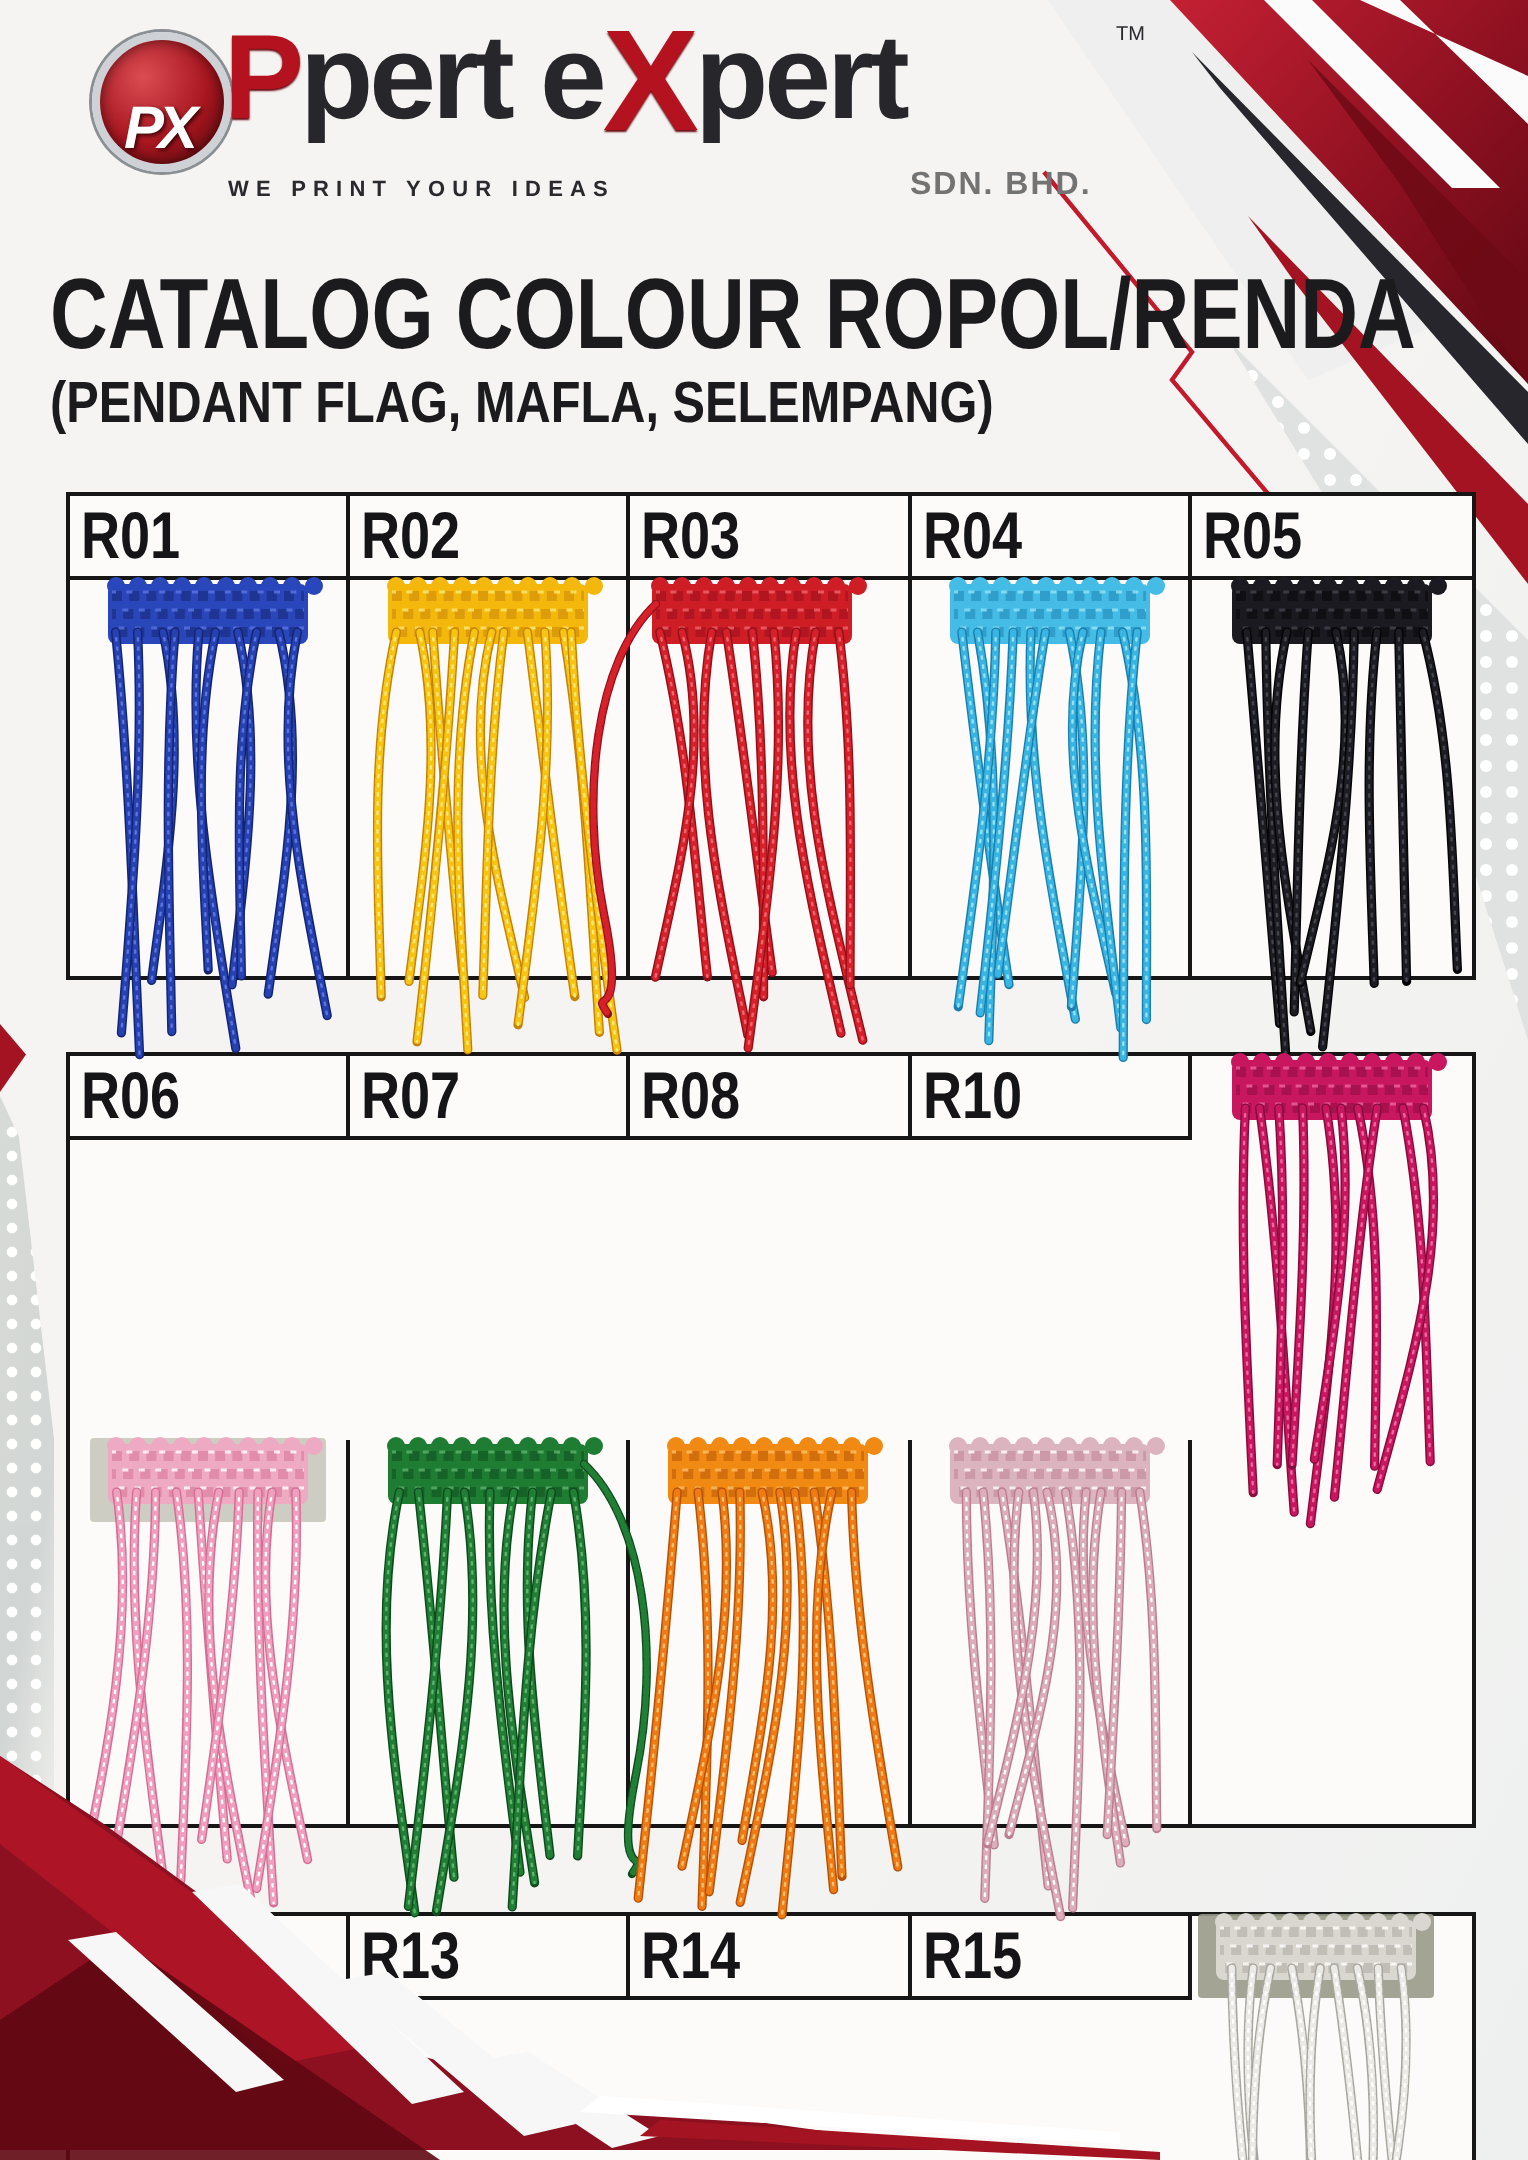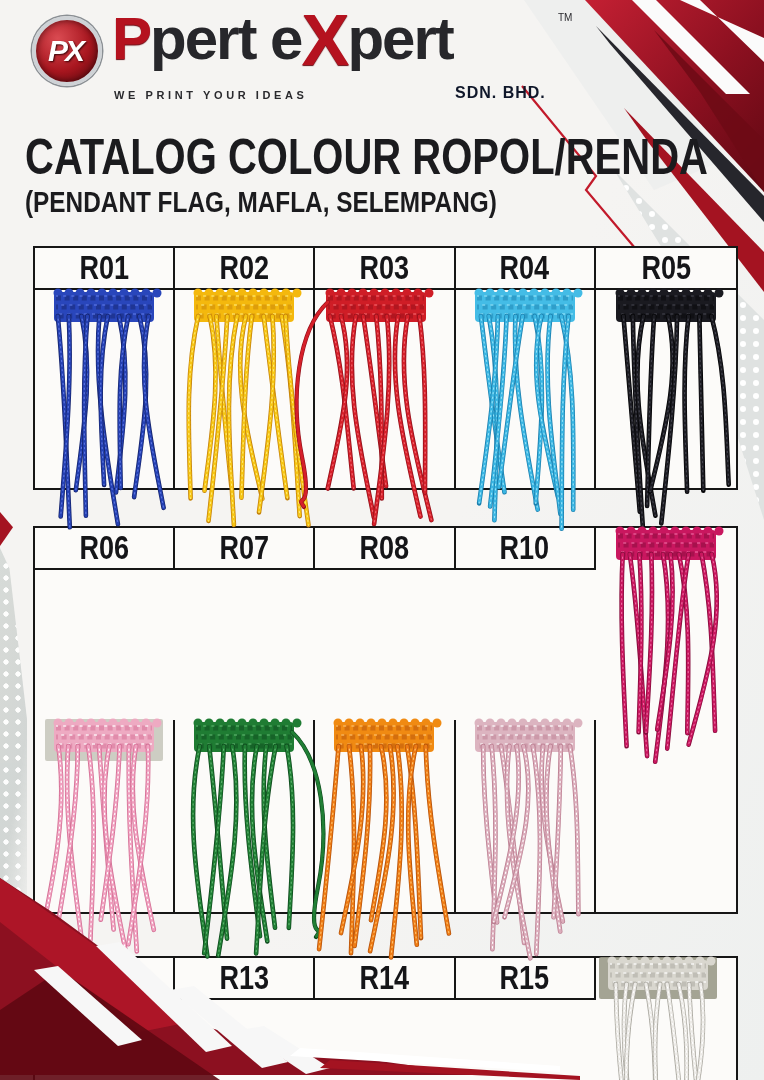--- a/index.html
+++ b/index.html
@@ -23,40 +23,40 @@
     opacity:.85;
   }
   .left-notch{
     position:absolute;left:0;top:512px;width:13px;height:34px;z-index:0;
     clip-path:polygon(0 0,100% 45%,0 100%);
   }
 
   
   .brand{position:absolute;left:30px;top:10px;width:560px;height:100px;z-index:2;}
   .badge{
-    position:absolute;left:2px;top:6px;width:62px;height:62px;border-radius:50%;
+    position:absolute;left:16px;top:6px;width:62px;height:62px;border-radius:50%;
     background:radial-gradient(circle at 35% 30%,#da4b52,#a8161f 55%,#5c090f 95%);
     border:4px solid #ced2d6;
     box-shadow:0 0 0 1.5px #8a8f94,inset 0 0 7px rgba(0,0,0,.55);
-    display:flex;align-items:center;justify-content:center;
+    display:flex;align-items:flex-end;justify-content:center;
   }
   .badge span{
     color:#fff;font-weight:bold;font-style:italic;font-size:30px;letter-spacing:-3px;
     text-shadow:1px 1px 2px #3a0306;transform:translateX(-2px);
   }
   .wordmark{
     position:absolute;left:82px;top:-6px;white-space:nowrap;
     font-weight:bold;font-size:60px;letter-spacing:-2px;color:#27272b;
   }
   .wordmark .seg{display:inline-block;}
   .wordmark .accent{color:#b5121f;text-shadow:0 1px 1px #6b0a12;}
   .wordmark .bigx{font-size:1.2em;line-height:.8;vertical-align:-6px;}
   .tm{position:absolute;left:528px;top:2px;font-size:10px;font-weight:normal;color:#2a2a2e;}
   .tagline{position:absolute;left:84px;top:79px;font-size:11px;font-weight:bold;letter-spacing:3.6px;color:#2a2a2e;}
-  .entity{position:absolute;left:425px;top:74px;font-size:16px;font-weight:bold;letter-spacing:1px;color:#0f172a;}
+  .entity{position:absolute;left:425px;top:74px;font-size:16px;font-weight:bold;letter-spacing:1px;color:#737373;}
 
   
   .title{
     position:absolute;left:25px;top:128px;z-index:2;white-space:nowrap;
     font-size:50px;font-weight:bold;color:#1b1b1e;
     transform:scaleX(.80);transform-origin:left top;letter-spacing:0;
   }
   .subtitle{
     position:absolute;left:25px;top:186px;z-index:2;white-space:nowrap;
     font-size:29px;font-weight:bold;color:#1b1b1e;
@@ -65,21 +65,21 @@
 
   
   .catalog{position:absolute;left:33px;top:246px;width:705px;z-index:1;}
   .block{
     position:relative;display:grid;grid-template-columns:repeat(5,1fr);
     border:2.5px solid #161616;background:#fcfbf9;
   }
   .block:nth-child(1){margin-bottom:36px;}
   .block:nth-child(2){margin-bottom:42px;}
   .code{
-    height:40px;display:flex;align-items:center;justify-content:center;
+    height:40px;display:flex;align-items:center;
     border-right:2px solid #161616;border-bottom:2.5px solid #161616;
   }
   .code span{
     display:inline-block;font-size:33px;font-weight:bold;color:#151518;
     transform:scaleX(.82);letter-spacing:0;
   }
   .cell{position:relative;border-right:2px solid #161616;}
   .block:nth-child(1) .cell{height:198px;}
   .block:nth-child(2) .cell{height:192px;}
   .block:nth-child(3) .cell{height:190px;}

